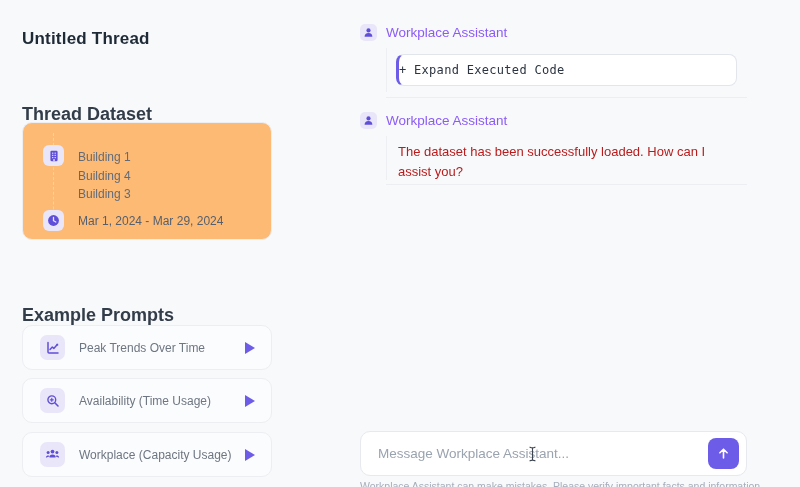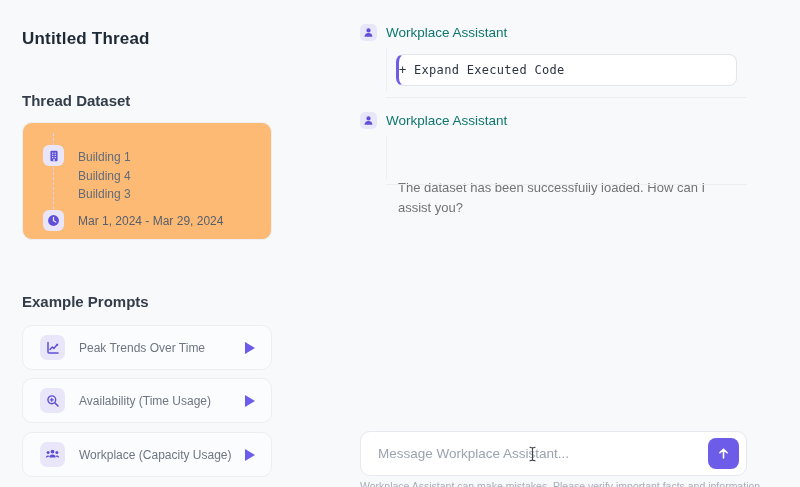--- a/index.html
+++ b/index.html
@@ -7,21 +7,21 @@
   .screen {
     position:relative; width:800px; height:487px;
     background:#f8f9fb; overflow:hidden;
     font-family:"Liberation Sans", sans-serif;
     color:#2b3440;
   }
   .abs { position:absolute; }
 
   
   .thread-title { left:22px; top:29px; font-size:17px; font-weight:700; color:#1f2a37; letter-spacing:.2px; }
-  .section-heading { font-size:15px; font-weight:700; color:#333d4a; }
+  .section-heading { font-size:18px; font-weight:700; color:#333d4a;margin-top:12px; }
   .dataset-heading { left:22px; top:92px; }
   .prompts-heading { left:22px; top:293px;text-align:right; }
 
   .dataset-card {
     left:22px; top:122px; width:250px; height:118px;
     border:1px solid #eceef2; border-radius:10px; background:#fdba74;
   }
   .connector {
     position:absolute; left:30px; top:10px; bottom:10px; width:0;
     border-left:1px dashed #d7d2f3;
@@ -52,27 +52,27 @@
     cursor:pointer;
   }
 
   
   .avatar {
     position:absolute; width:17px; height:17px; border-radius:5px;
     background:#e9e6fa; display:flex; align-items:center; justify-content:center;
   }
   .av-1 { left:360px; top:24px; }
   .av-2 { left:360px; top:112px; }
-  .msg-name { position:absolute; left:386px; font-size:13.5px; font-weight:500; color:#0f766e; }
+  .msg-name { position:absolute; left:386px; font-size:13.5px; font-weight:500; color:#8b5cf6; }
   .mn-1 { top:25px; } .mn-2 { top:113px; }
 
   .msg-body { position:absolute; left:386px; width:361px; border-left:1px solid #edeff3; }
   .mb-1 { top:48px; height:44px; }
   .mb-2 { top:136px; height:44px; padding:6px 10px 0 11px; }
-  .msg-text { font-size:13px; line-height:1.55; color:#737373;margin-top:36px; }
+  .msg-text { font-size:13px; line-height:1.55; color:#b91c1c; }
 
   .code-toggle {
     position:absolute; left:396px; top:54px; width:341px; height:32px;
     background:#ffffff; border:1px solid #e3e5ec; border-left:3px solid #6c5ce7;
     border-radius:8px; display:flex; align-items:center; padding-left:0;
     cursor:pointer;
   }
   .code-toggle span { font-family:"DejaVu Sans Mono", monospace; font-size:12px; color:#2b3440; letter-spacing:.3px; }
 
   .divider { position:absolute; left:386px; width:361px; height:1px; background:#eceef2; }

